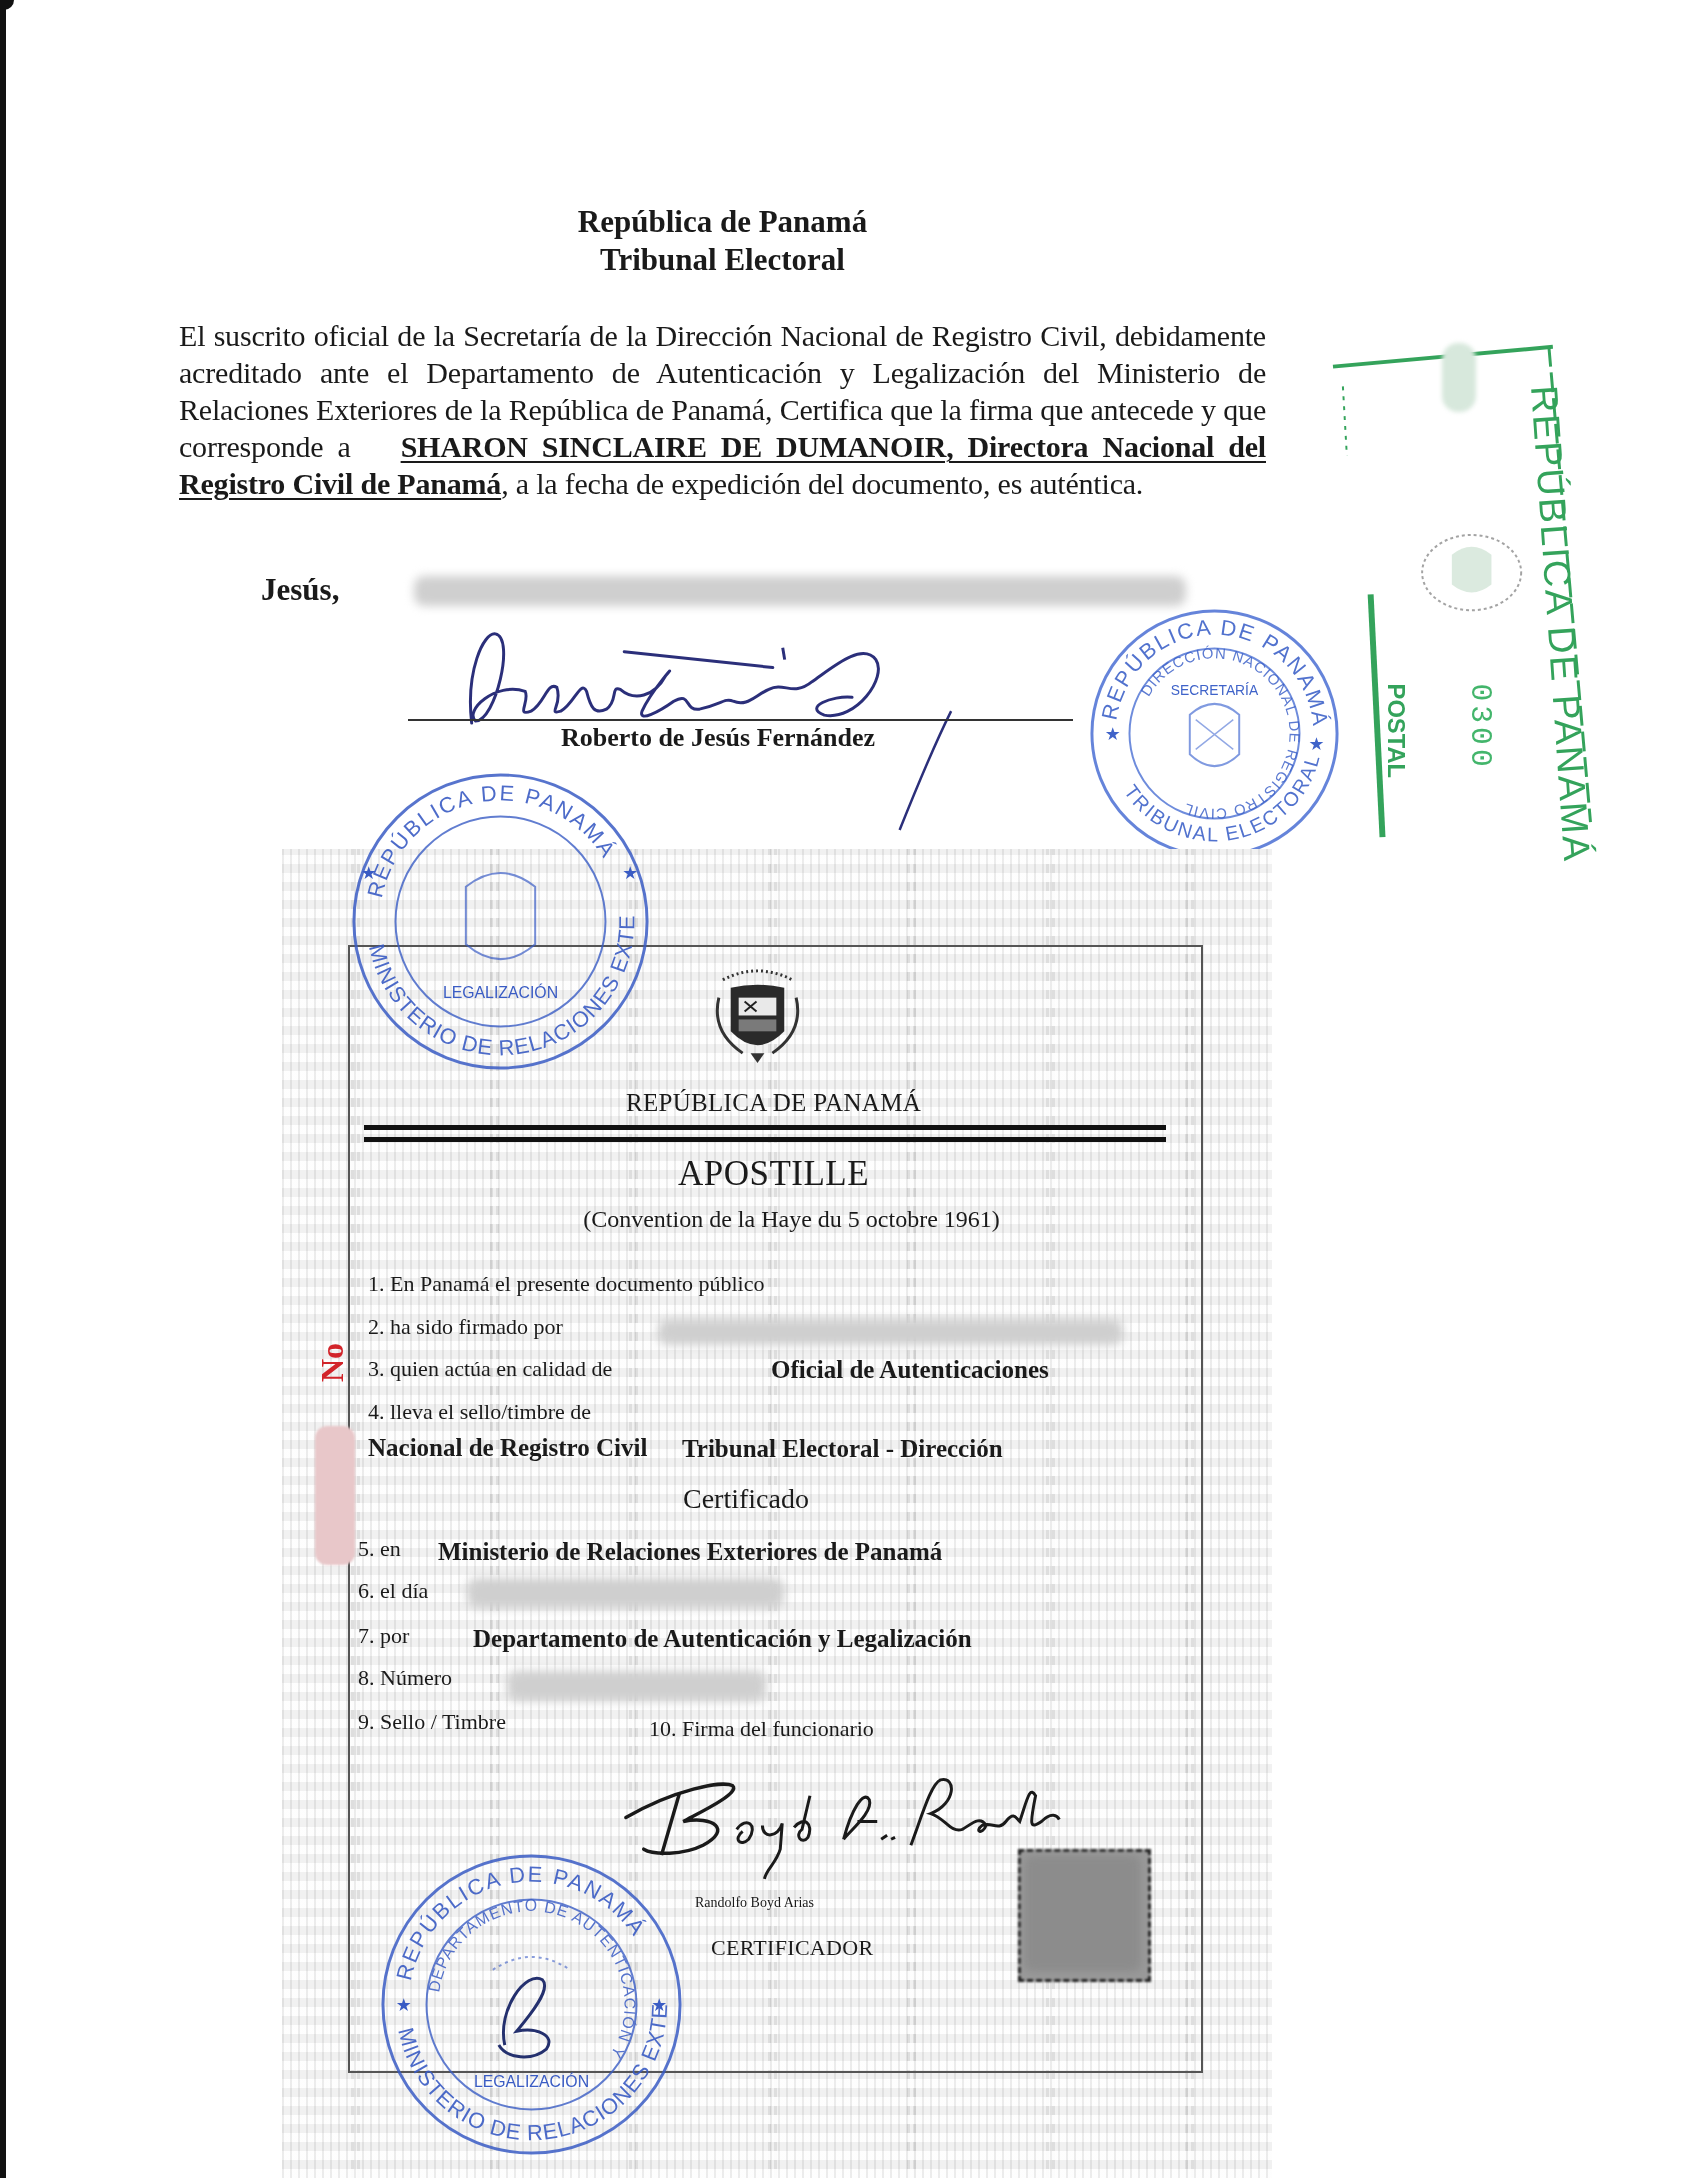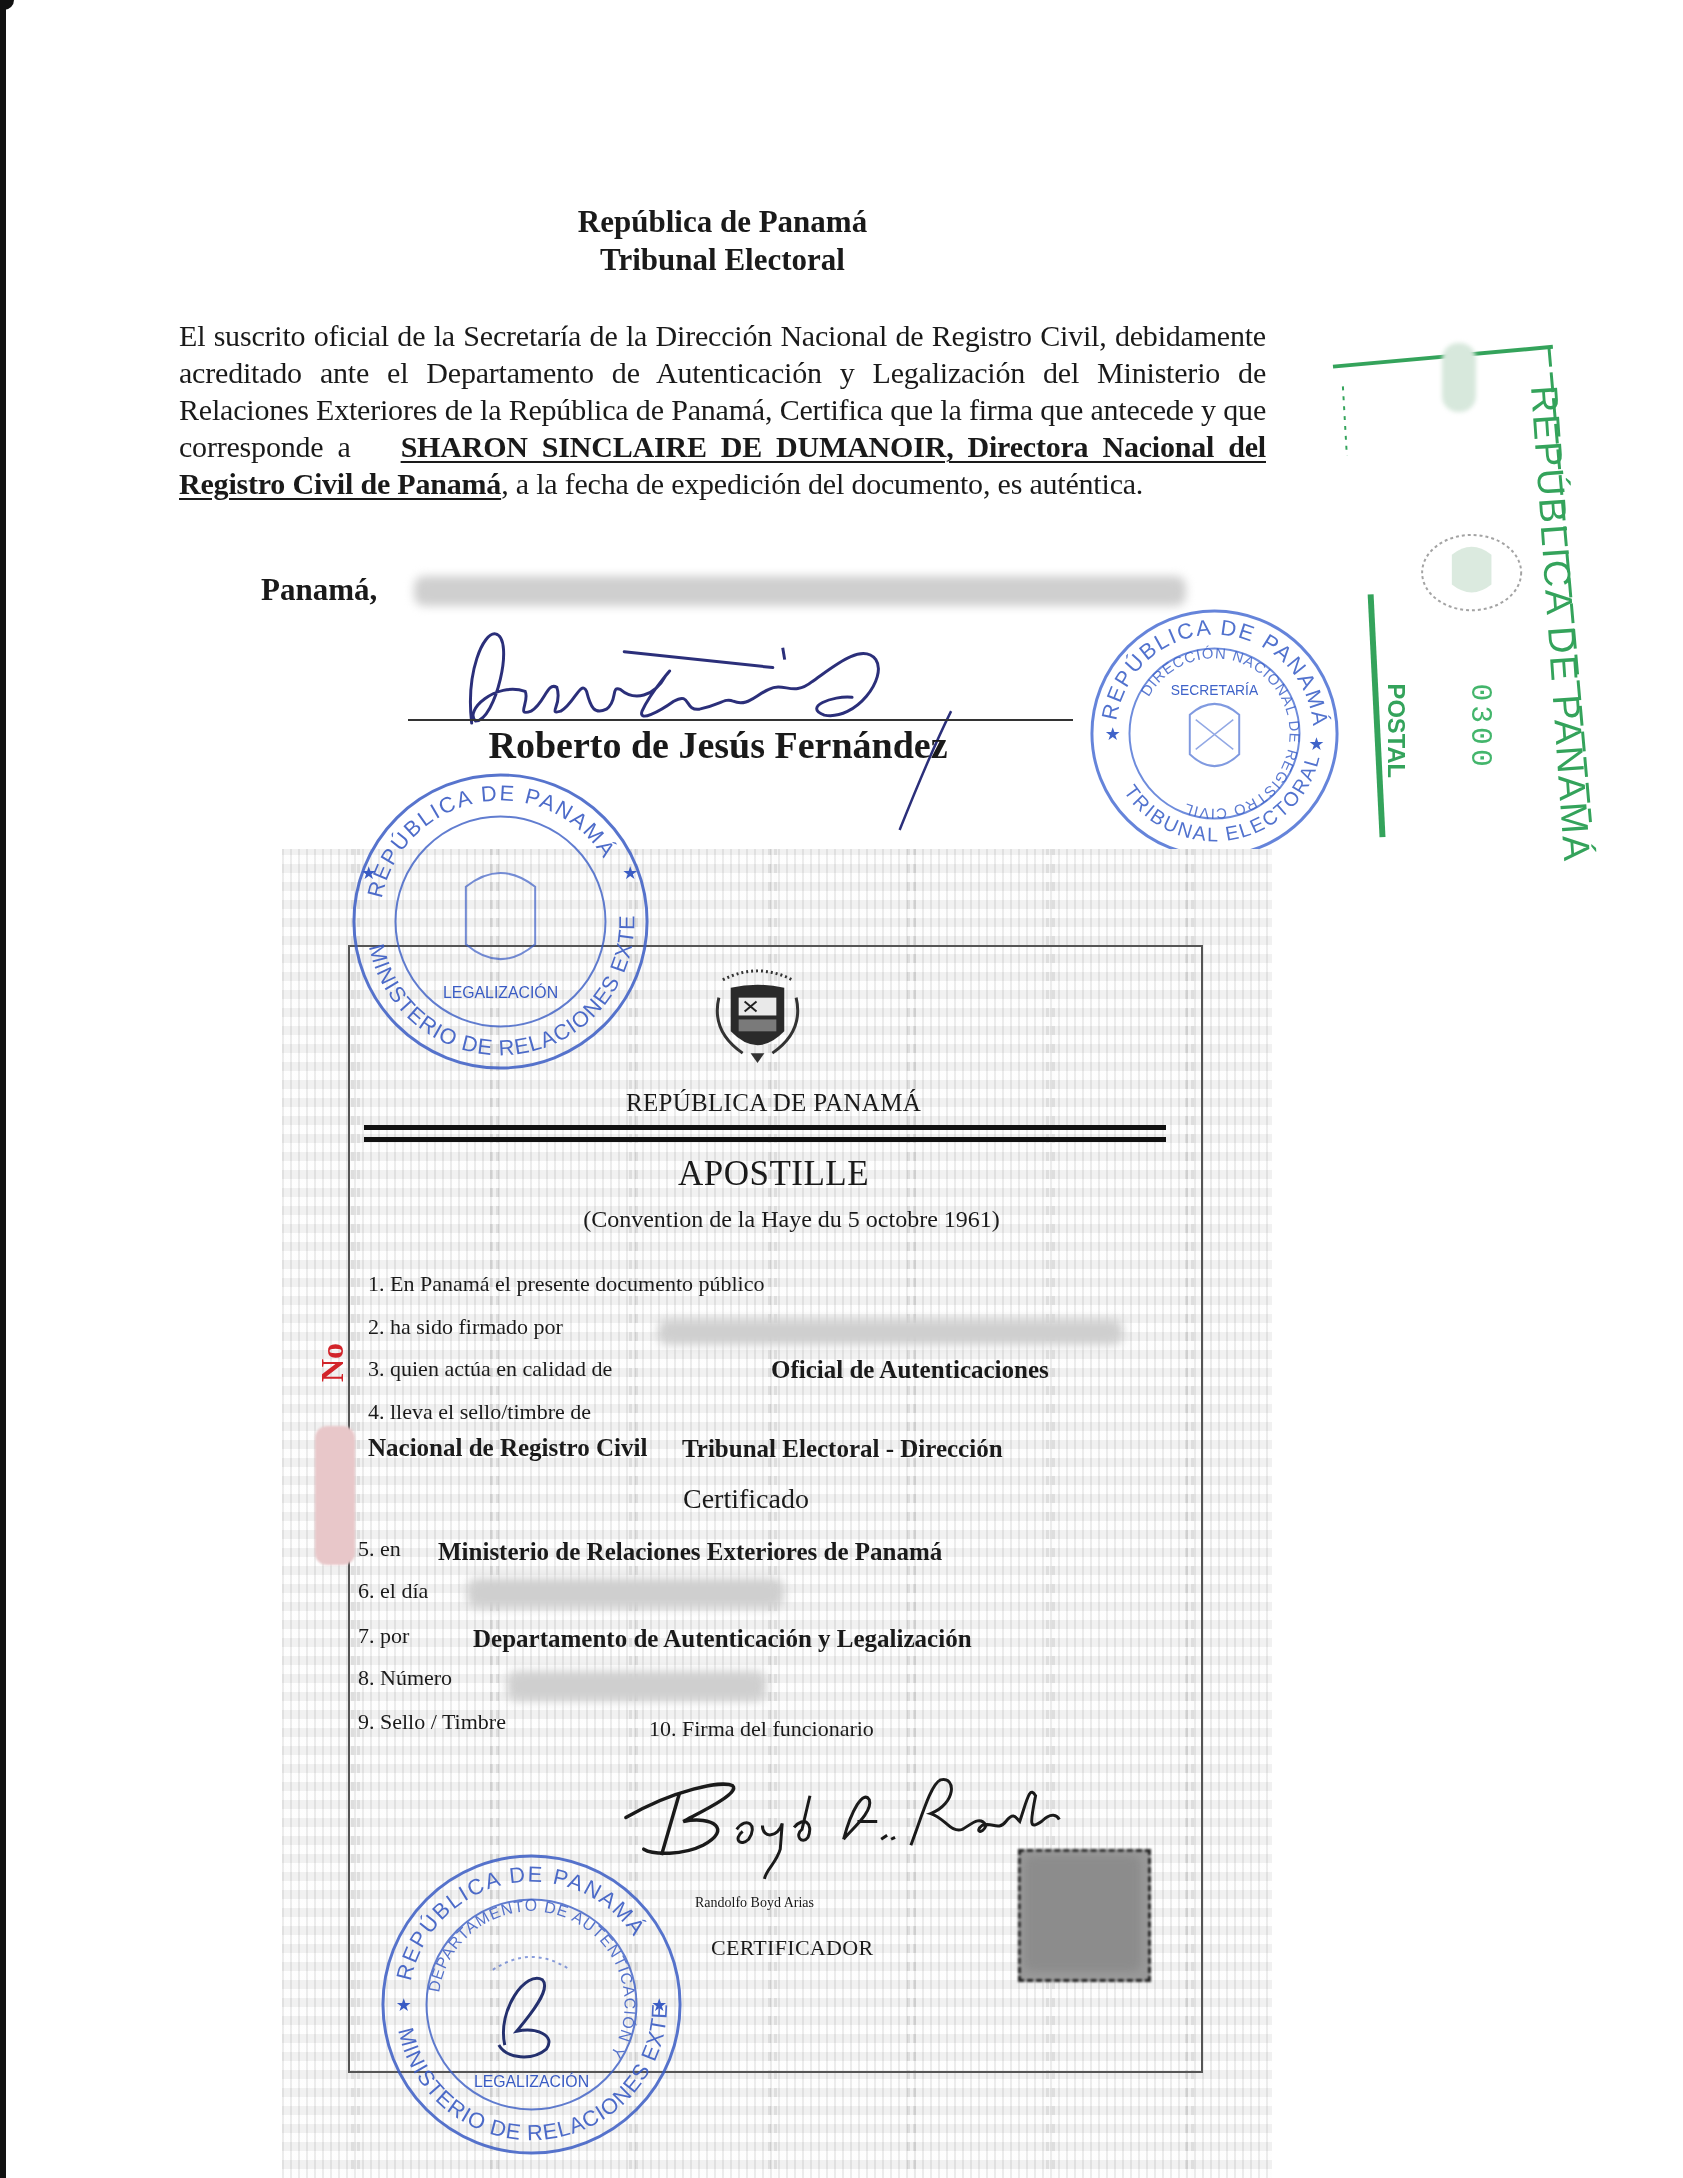--- a/index.html
+++ b/index.html
@@ -7,21 +7,21 @@
   .scan-edge{position:absolute;left:0;top:0;width:6px;height:2178px;background:#111;}
   .scan-corner{position:absolute;left:0;top:0;width:14px;height:10px;background:#111;border-bottom-right-radius:10px;}
 
   
   .heading{position:absolute;left:0;width:1445px;text-align:center;top:203px;font-weight:bold;font-size:31px;line-height:38px;font-family:"Liberation Serif","DejaVu Serif",serif;}
   .body-para{position:absolute;left:179px;top:317px;width:1087px;font-size:30px;line-height:37px;text-align:justify;font-family:"Liberation Serif","DejaVu Serif",serif;letter-spacing:-0.2px;}
   .body-para .em{font-weight:bold;text-decoration:underline;text-decoration-thickness:2px;text-underline-offset:4px;margin-left:36px;}
   .place-line{position:absolute;left:261px;top:572px;font-size:31px;font-weight:bold;font-family:"Liberation Serif","DejaVu Serif",serif;}
   .redact{position:absolute;background:#cfcfcf;filter:blur(5px);border-radius:10px;}
   .sig-line{position:absolute;left:408px;top:719px;width:665px;height:2px;background:#333;}
-  .signer-name{position:absolute;left:0;width:1436px;text-align:center;top:723px;font-size:38px;font-weight:bold;font-family:"Liberation Serif","DejaVu Serif",serif;}
+  .signer-name{position:absolute;left:0;width:1436px;text-align:center;top:723px;font-size:26px;font-weight:bold;font-family:"Liberation Serif","DejaVu Serif",serif;}
   svg.abs{position:absolute;overflow:visible;}
 
   
   .apostille-paper{position:absolute;left:282px;top:849px;width:990px;height:1329px;
     background-color:#f1f1f1;
     background-image:
       repeating-linear-gradient(90deg, rgba(0,0,0,0.07) 0 2px, transparent 2px 8px),
       repeating-linear-gradient(0deg, rgba(255,255,255,0.9) 0 9px, transparent 9px 18px),
       repeating-linear-gradient(90deg, transparent 0 69px, rgba(0,0,0,0.08) 69px 72px, transparent 72px 75px, rgba(0,0,0,0.08) 75px 78px, transparent 78px 139px);
   }
@@ -48,21 +48,21 @@
 <div class="scan-edge"></div>
 <div class="scan-corner"></div>
 
 <div class="heading">
   <div>República de Panamá</div>
   <div>Tribunal Electoral</div>
 </div>
 
 <div class="body-para"><span>El suscrito oficial de la Secretaría de la Dirección Nacional de Registro Civil, debidamente acreditado ante el Departamento de Autenticación y Legalización del Ministerio de Relaciones Exteriores de la República de Panamá, Certifica que la firma que antecede y que corresponde a </span><span class="em">SHARON SINCLAIRE DE DUMANOIR, Directora Nacional del Registro Civil de Panamá</span><span>, a la fecha de expedición del documento, es auténtica.</span></div>
 
-<div class="place-line">Panamá,</div>
+<div class="place-line">Jesús,</div>
 <div class="redact" style="left:414px;top:576px;width:772px;height:30px;"></div>
 
 <svg class="abs" style="left:1087px;top:606px;" width="255" height="255" viewBox="0 0 258 258">
   <defs>
     <path id="rcOuter" d="M129,129 m-100,0 a100,100 0 1,1 200,0 a100,100 0 1,1 -200,0"></path>
     <path id="rcInner" d="M129,129 m-76,0 a76,76 0 1,1 152,0 a76,76 0 1,1 -152,0"></path>
     <path id="rcBottom" d="M20,129 a109,109 0 0,0 218,0"></path>
   </defs>
   <circle cx="129" cy="129" r="124" fill="none" stroke="#4a6fd3" stroke-width="3" opacity="0.85"></circle>
   <circle cx="129" cy="129" r="86" fill="none" stroke="#4a6fd3" stroke-width="2" opacity="0.8"></circle>

